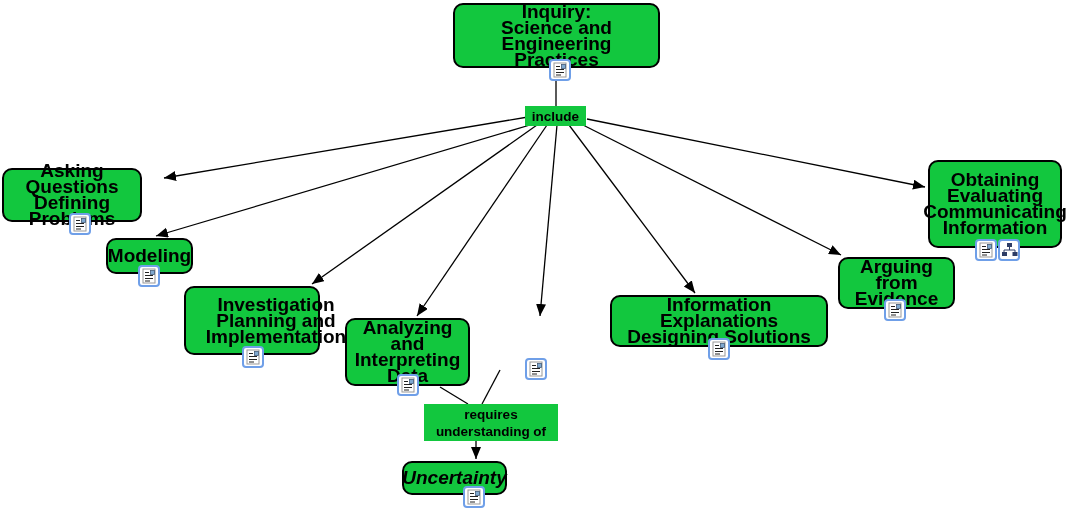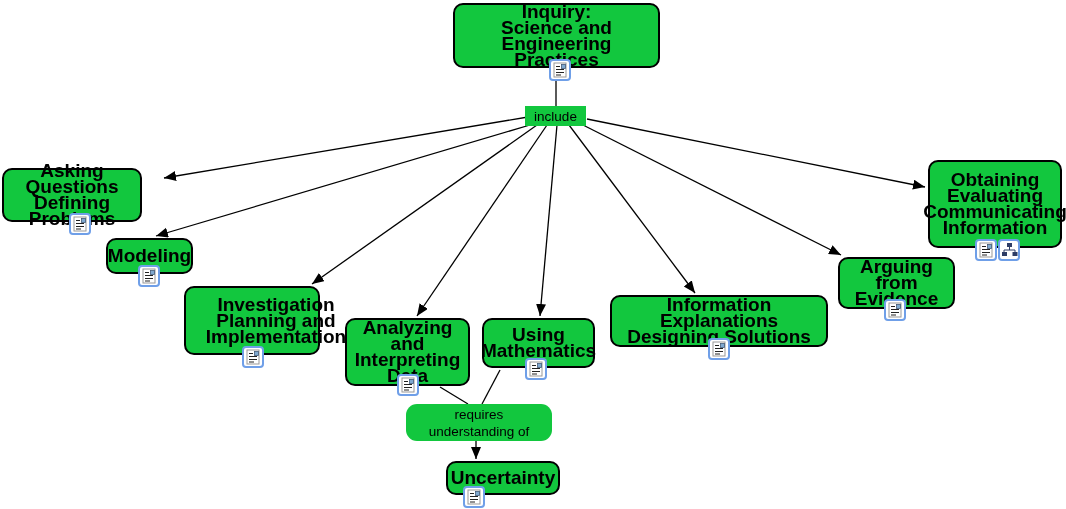--- a/index.html
+++ b/index.html
@@ -31,21 +31,21 @@
   .phrase{
     position:absolute;
     display:flex;align-items:center;justify-content:center;
     background:#12c73e;
     box-sizing:border-box;
     text-align:center;
     z-index:2;
   }
   .phrase-label{
     white-space:pre-line;
-    font-weight:normal;
+    font-weight:bold;
     font-size:13.5px;
     line-height:17px;
     color:#000;
   }
   .res-icon{
     position:absolute;
     width:22px;height:22px;
     z-index:3;
     cursor:pointer;
   }
@@ -90,46 +90,42 @@
   <div class="concept" style="left:184px;top:286px;width:136px;height:69px;padding-left:48px;">
     <span class="concept-label">Investigation
 Planning and
 Implementation</span>
   </div>
   <div class="concept" style="left:345px;top:318px;width:125px;height:68px;">
     <span class="concept-label">Analyzing and
 Interpreting
 Data</span>
   </div>
-  <div class="concept" style="left:482px;top:318px;width:113px;height:50px;">
-    <span class="concept-label">Using
-Mathematics</span>
-  </div>
   <div class="concept" style="left:610px;top:295px;width:218px;height:52px;">
     <span class="concept-label">Information Explanations
 Designing Solutions</span>
   </div>
   <div class="concept" style="left:928px;top:160px;width:134px;height:88px;">
     <span class="concept-label">Obtaining
 Evaluating
 Communicating
 Information</span>
   </div>
   <div class="concept" style="left:838px;top:257px;width:117px;height:52px;">
     <span class="concept-label">Arguing from
 Evidence</span>
   </div>
-  <div class="concept" style="left:446px;top:461px;width:114px;height:34px;">
+  <div class="concept" style="left:402px;top:461px;width:105px;height:34px;font-style:italic;">
     <span class="concept-label">Uncertainty</span>
   </div>
 
   <div class="phrase" style="left:525px;top:106px;width:61px;height:20px;">
     <span class="phrase-label">include</span>
   </div>
-  <div class="phrase" style="left:406px;top:404px;width:146px;height:37px;border-radius:11px;">
+  <div class="phrase" style="left:424px;top:404px;width:134px;height:37px;">
     <span class="phrase-label">requires
 understanding of</span>
   </div>
 
   <div class="res-icon" style="left:549px;top:59px;">
     <svg width="22" height="22" viewBox="0 0 22 22">
         <rect x="1" y="1" width="20" height="20" rx="3" fill="#fff" stroke="#6f9fe8" stroke-width="2"></rect>
         <rect x="5" y="4" width="12" height="14" fill="#fff" stroke="#999" stroke-width="1"></rect>
         <rect x="12.5" y="5.5" width="4" height="4" fill="#7fa8cf" stroke="#445a77" stroke-width="0.8"></rect>
         <line x1="7" y1="7.5" x2="11" y2="7.5" stroke="#222"></line>

